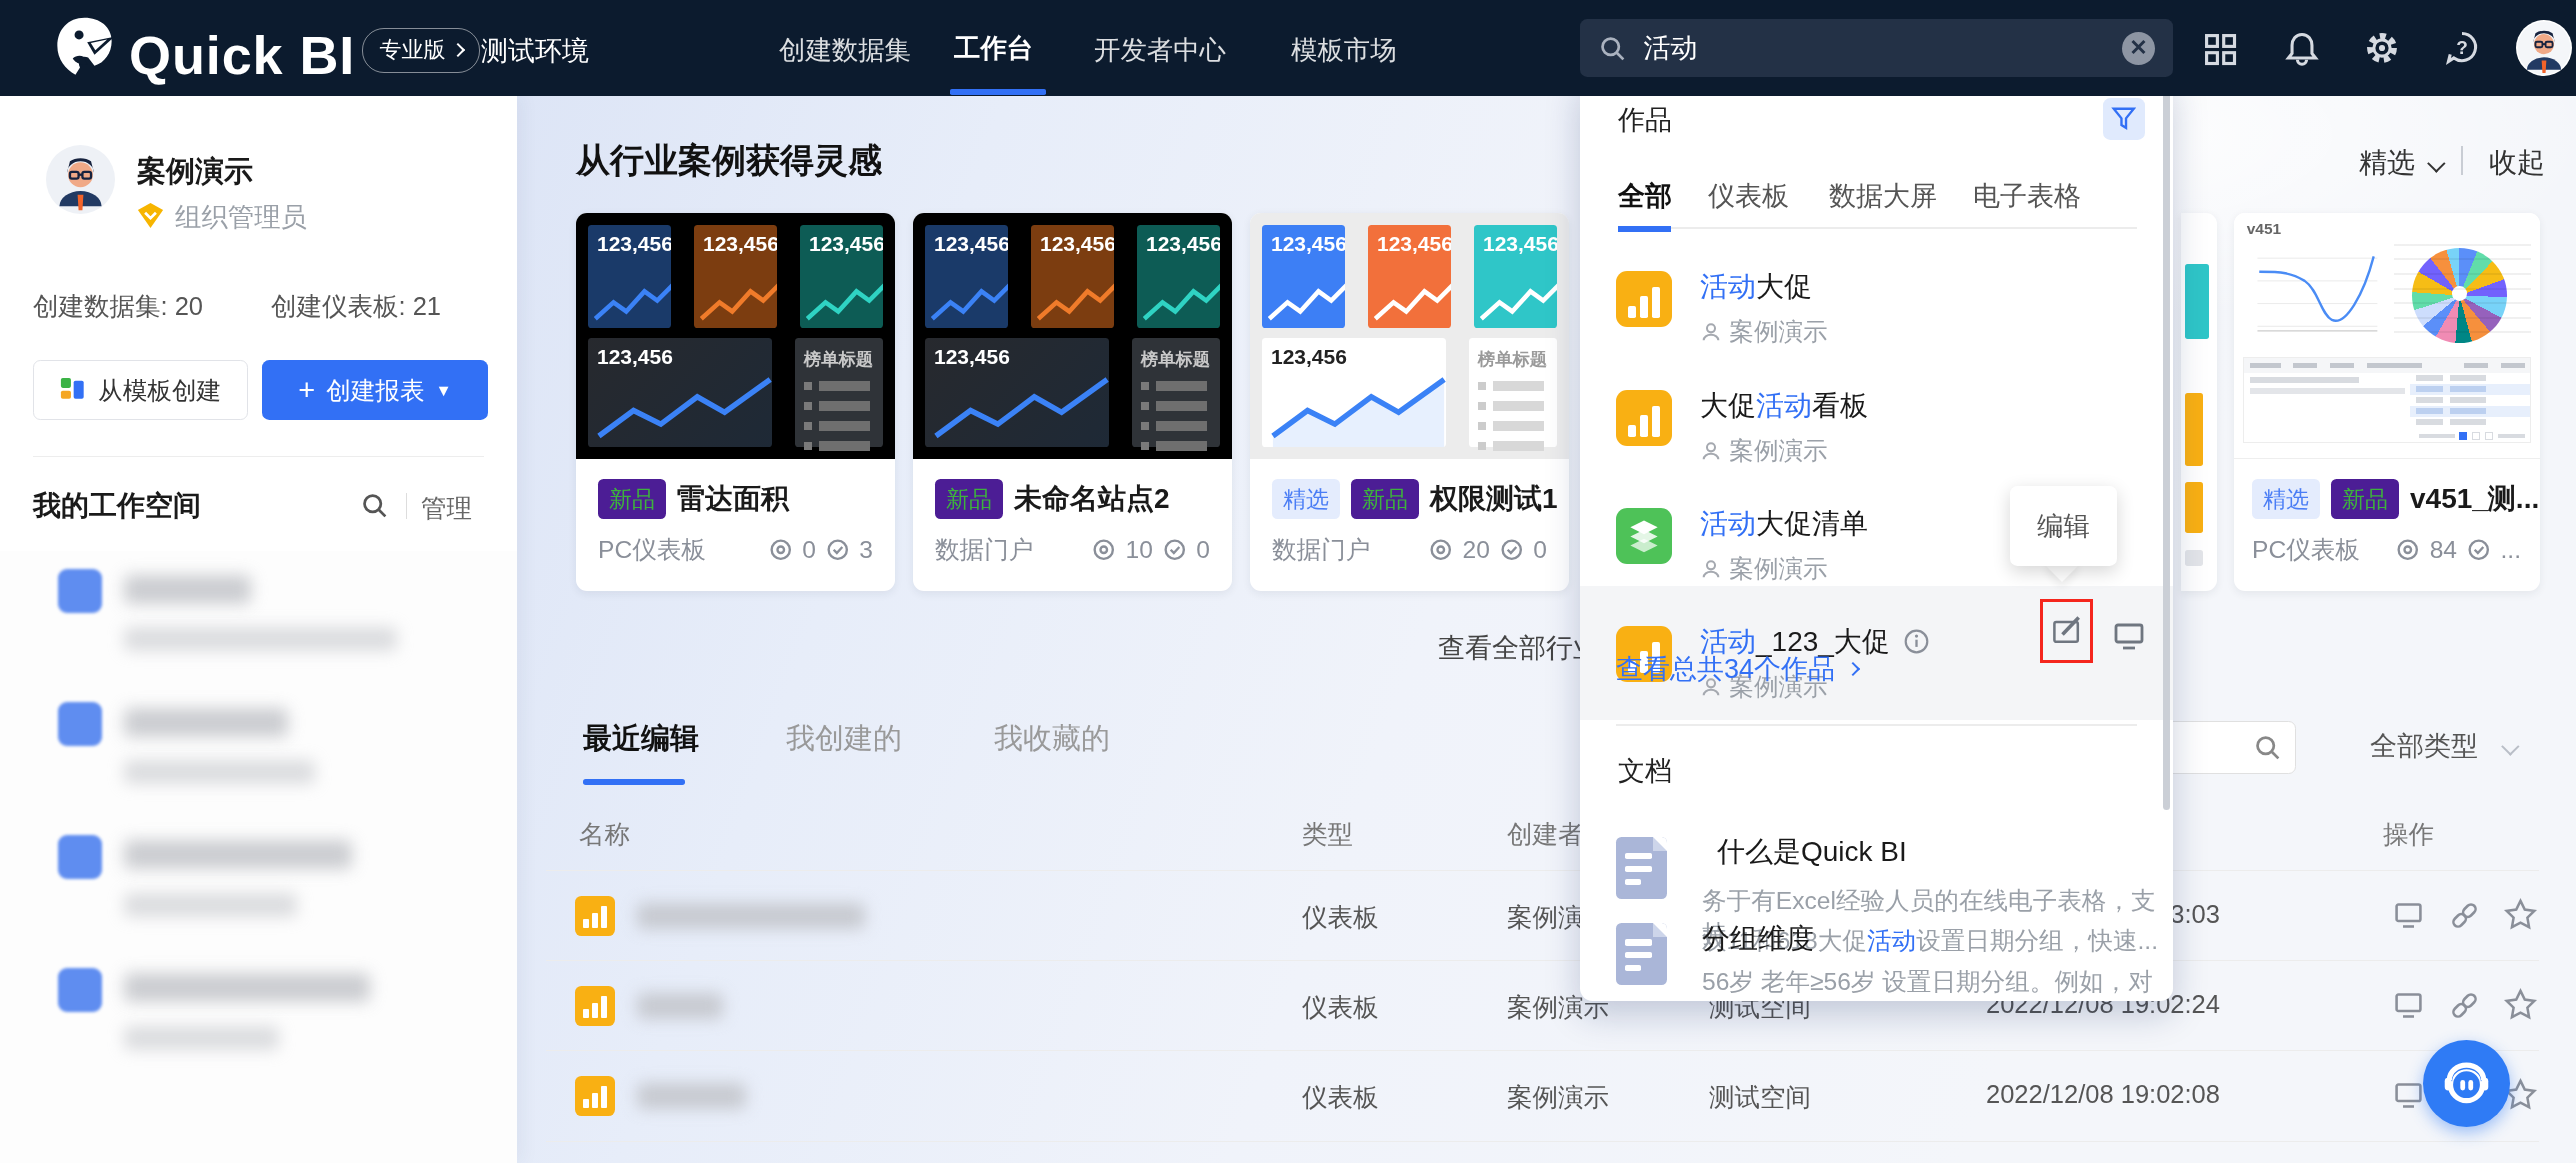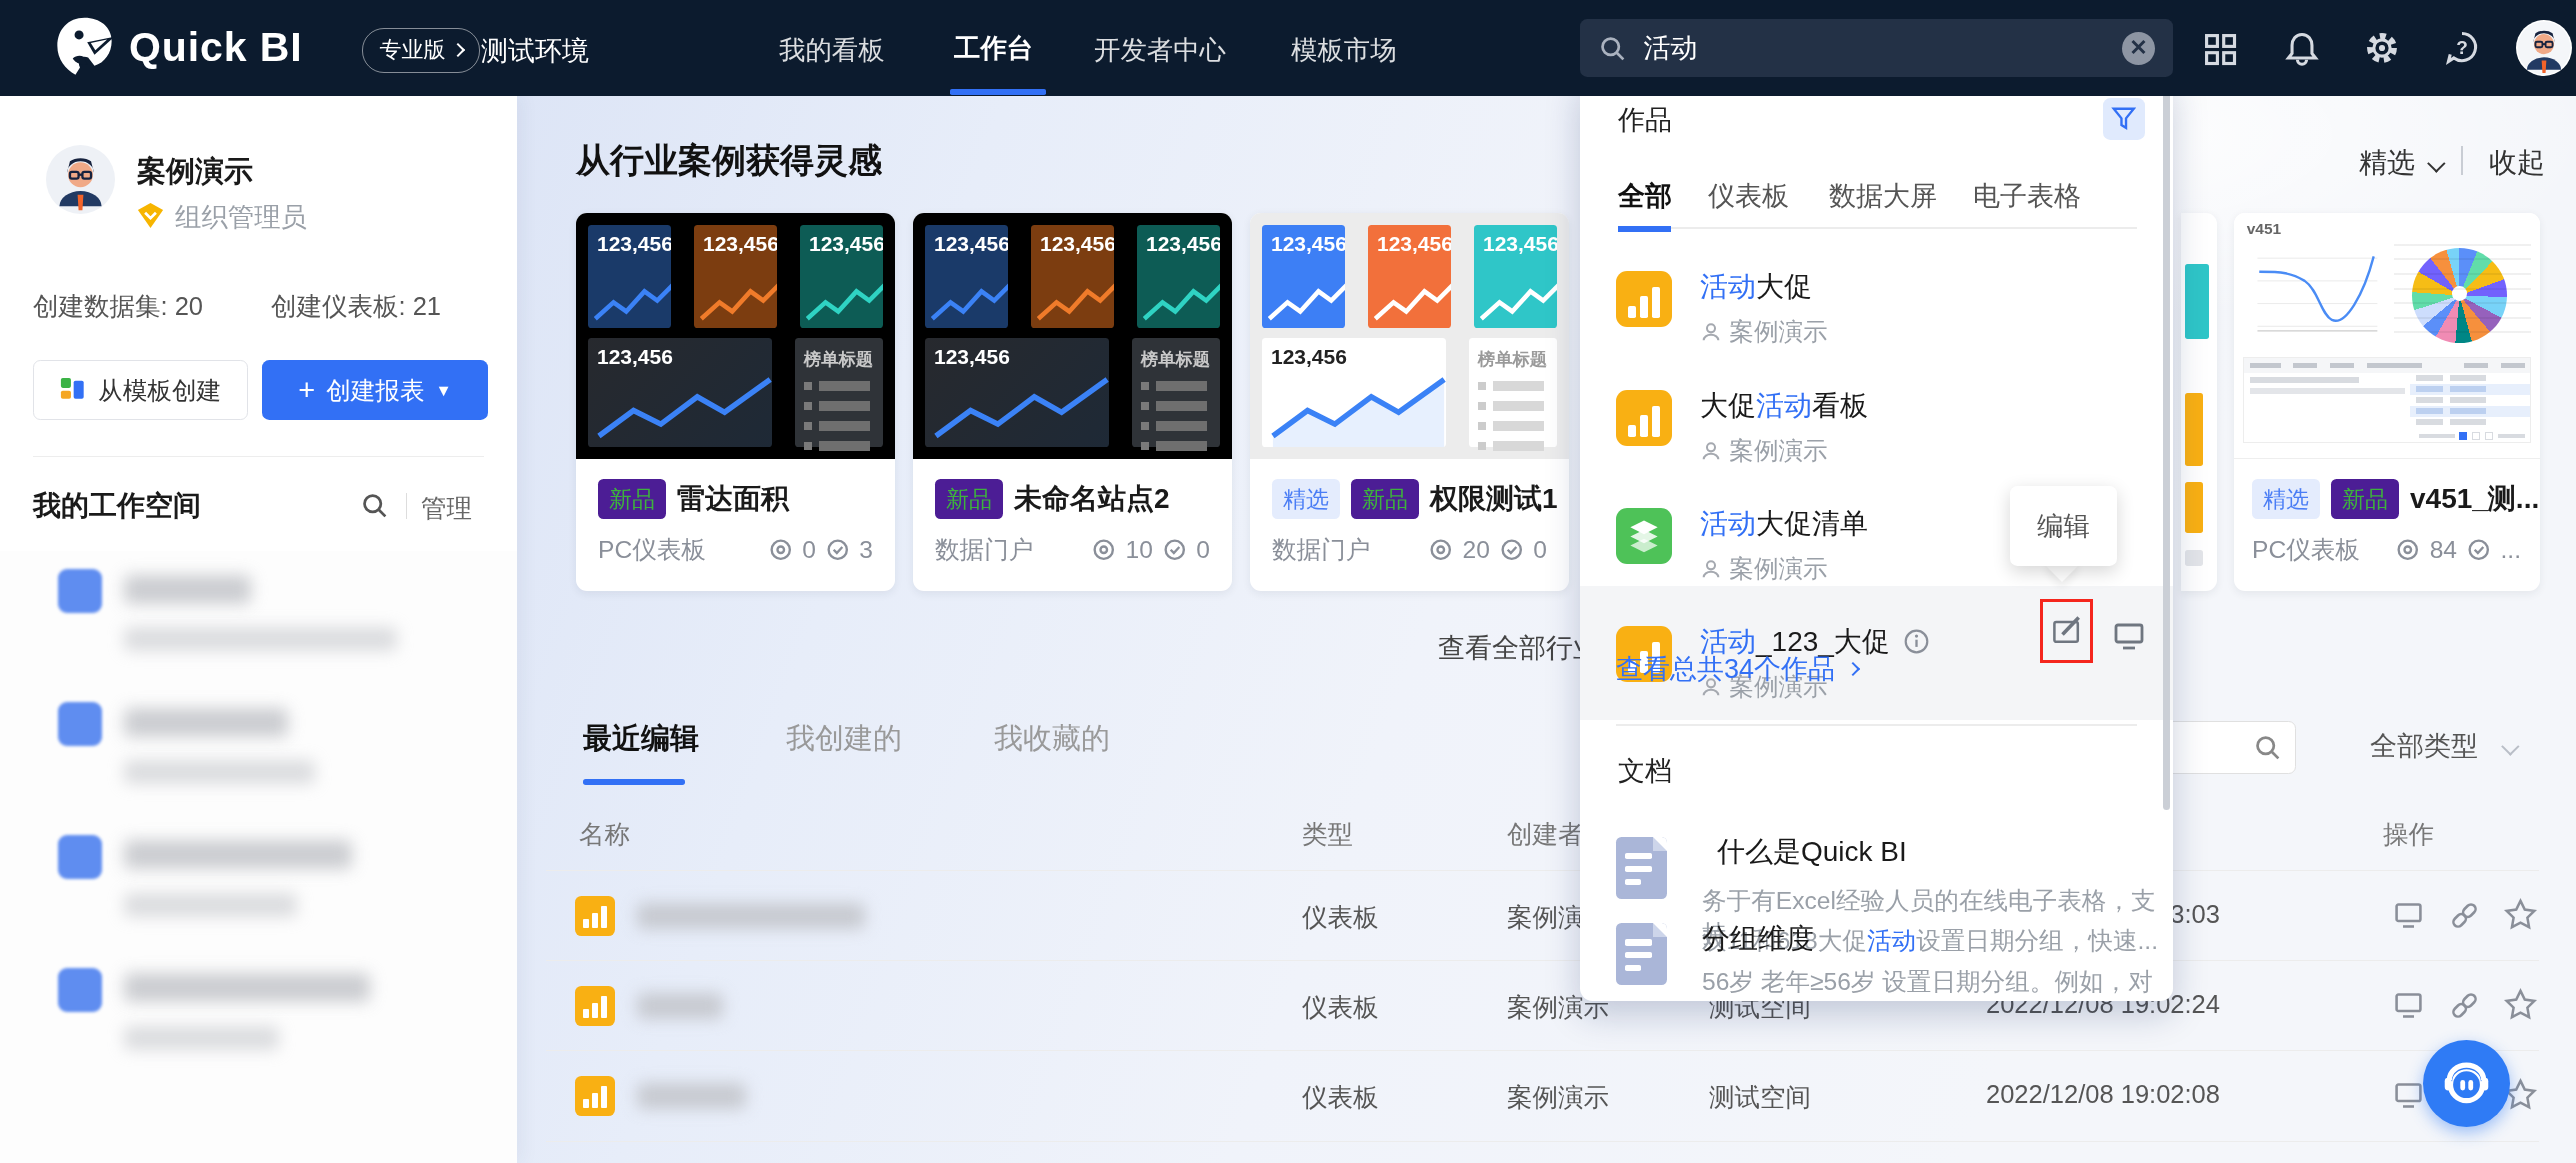--- a/index.html
+++ b/index.html
@@ -91,28 +91,28 @@
   <div class="t navbar">
     <div class="t" style="left:51px;top:14.6px">
       <svg width="67" height="67" viewBox="0 0 74 74">
         <path fill="#fff" d="M37 3C19 3 7 16 7 34c0 15 9 26 20 32l5-8c-4-9 2-14 9-11l7 9c11-3 19-14 19-27C67 13 54 3 37 3z"></path>
         <polygon fill="#0c1b2e" points="40,30 70,24 48,44"></polygon>
         <polygon fill="#fff" points="44,31 62,27 49,39"></polygon>
         <circle fill="#0c1b2e" cx="31" cy="22" r="5"></circle>
         <path fill="#0c1b2e" d="M24 48c4 6 12 8 16 6l-4-8c-4-2-9-1-12 2z"></path>
       </svg>
     </div>
-    <div class="t" style="left:129px;top:24px;color:#fff;font-size:41px;font-weight:bold;letter-spacing:0.9px">Quick BI</div>
+    <div class="t" style="left:129px;top:24px;color:#fff;font-size:54px;font-weight:bold;letter-spacing:0.9px">Quick BI</div>
     <div class="t pill" style="left:362px;top:28px">
       <span>专业版</span>
       <span class="chev right"></span>
     </div>
     <div class="t" style="left:481px;top:33px;color:#fff;font-size:27px">测试环境</div>
 
-    <div class="t nav-item" style="left:779px;top:33px">我的看板</div>
+    <div class="t nav-item" style="left:779px;top:33px">创建数据集</div>
     <div class="t nav-item active" style="left:954px;top:31px">工作台</div>
     <div class="t nav-item" style="left:1094px;top:33px">开发者中心</div>
     <div class="t nav-item" style="left:1291px;top:33px">模板市场</div>
     <div class="t nav-underline" style="left:950px;top:89px;width:96px"></div>
 
     <div class="t nav-search" style="left:1580px;top:19px;width:593px;height:58px">
       <span>
         <svg width="29" height="29" viewBox="0 0 32 32">
             <circle cx="14" cy="14" r="9" fill="none" stroke="#aab2bf" stroke-width="3"></circle>
             <line x1="21" y1="21" x2="28" y2="28" stroke="#aab2bf" stroke-width="3"></line>

